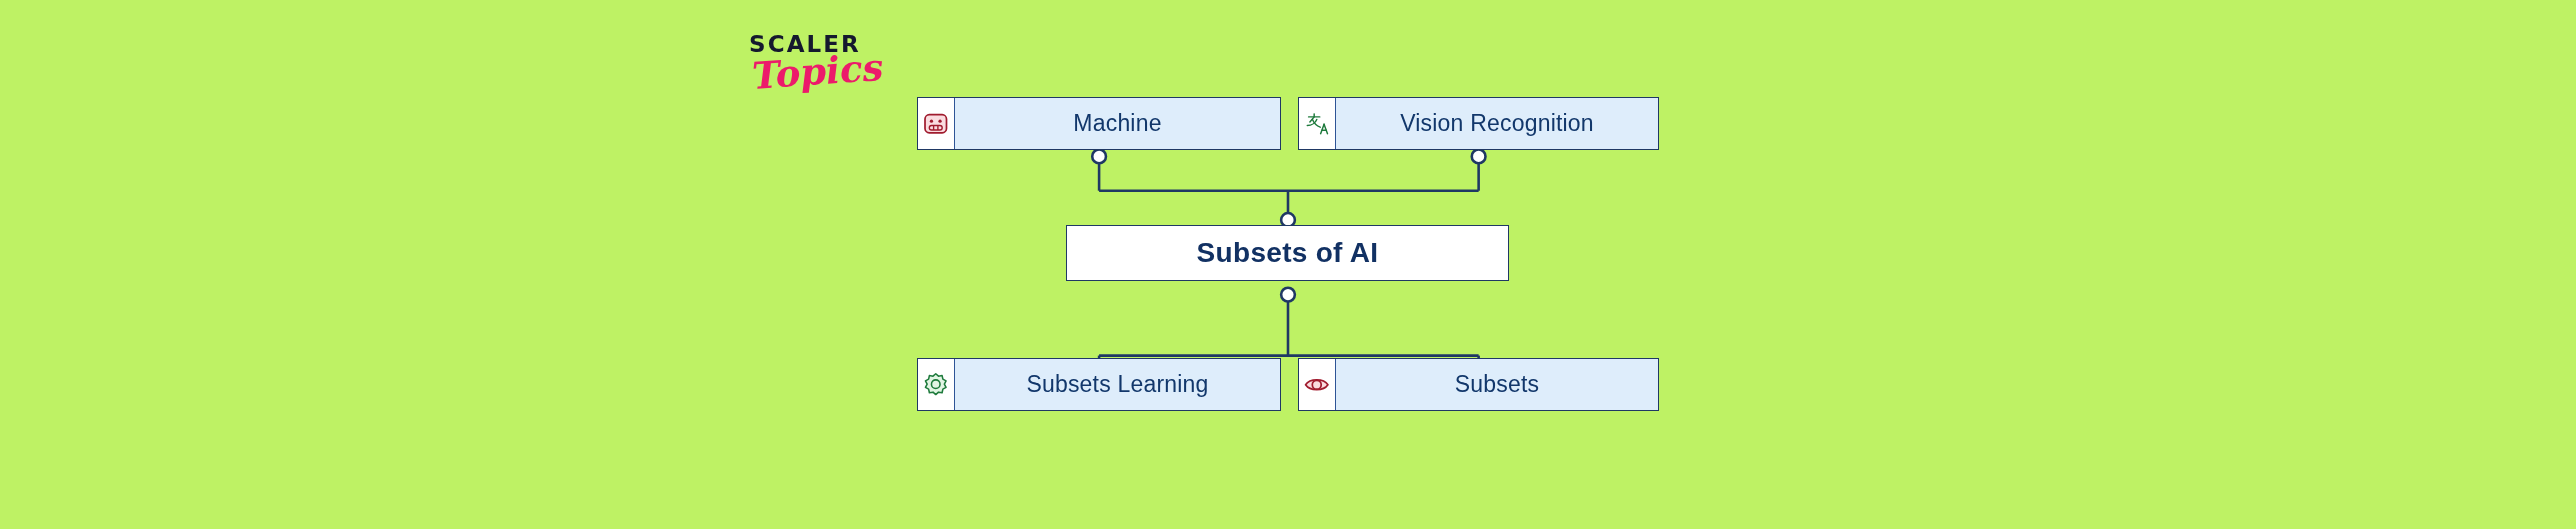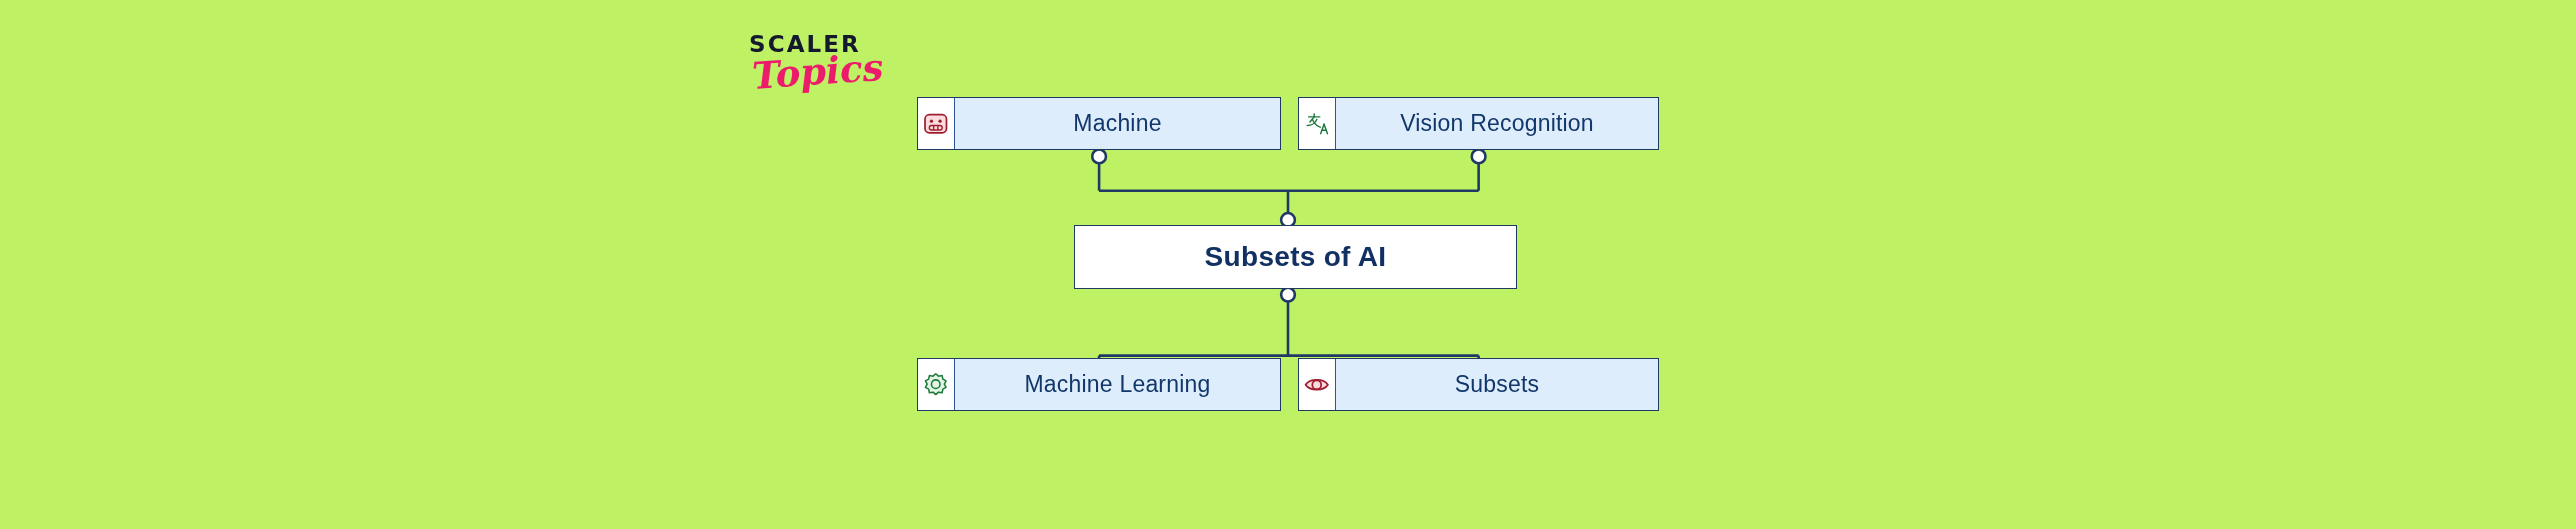--- a/index.html
+++ b/index.html
@@ -85,27 +85,26 @@
   #node-ml              { left: 917px; top: 358px; width: 364px; }
   #node-vision          { left: 1298px; top: 358px; width: 361px; }
 
   
   #node-center {
     position: absolute;
     box-sizing: border-box;
     left: 1066px;
     top: 225px;
     width: 443px;
-    height: 64px;
+    height: 56px;
     border: 1.7px solid #1F3864;
     background: #FFFFFF;
     display: flex;
     align-items: center;
     justify-content: center;
-    margin-left: 8px;
   }
   #node-center .center-label {
     font-size: 28px;
     font-weight: bold;
     color: #123163;
     letter-spacing: 0.3px;
     white-space: nowrap;
   }
 
   .connectors {
@@ -196,21 +195,21 @@
   <div class="node" id="node-ml">
     <div class="icon-cell">
       <svg width="27.5" height="27.5" viewBox="0 0 32 32">
         <path d="M16 3.2 L19.2 6.0 L23.4 5.3 L24.3 9.5 L28.0 11.5 L26.0 15.3
                  L28.0 19.1 L24.3 21.1 L23.4 25.3 L19.2 24.6 L16 27.4
                  L12.8 24.6 L8.6 25.3 L7.7 21.1 L4.0 19.1 L6.0 15.3
                  L4.0 11.5 L7.7 9.5 L8.6 5.3 L12.8 6.0 Z" fill="#E2F5E4" stroke="#1E7A3C" stroke-width="1.8" stroke-linejoin="round"></path>
         <circle cx="16" cy="15.3" r="5" fill="#E2F5E4" stroke="#1E7A3C" stroke-width="1.8"></circle>
       </svg>
     </div>
-    <div class="label-cell">Machine Learning</div>
+    <div class="label-cell">Subsets Learning</div>
   </div>
 
   <div class="node" id="node-vision">
     <div class="icon-cell">
       <svg width="27.5" height="27.5" viewBox="0 0 32 32">
         <path d="M3 16 C 8 8.5, 24 8.5, 29 16 C 24 23.5, 8 23.5, 3 16 Z" fill="#FADCE0" stroke="#A01B2E" stroke-width="2" stroke-linejoin="round"></path>
         <circle cx="16" cy="16" r="5.2" fill="#FADCE0" stroke="#A01B2E" stroke-width="2"></circle>
       </svg>
     </div>
     <div class="label-cell">Subsets</div>

